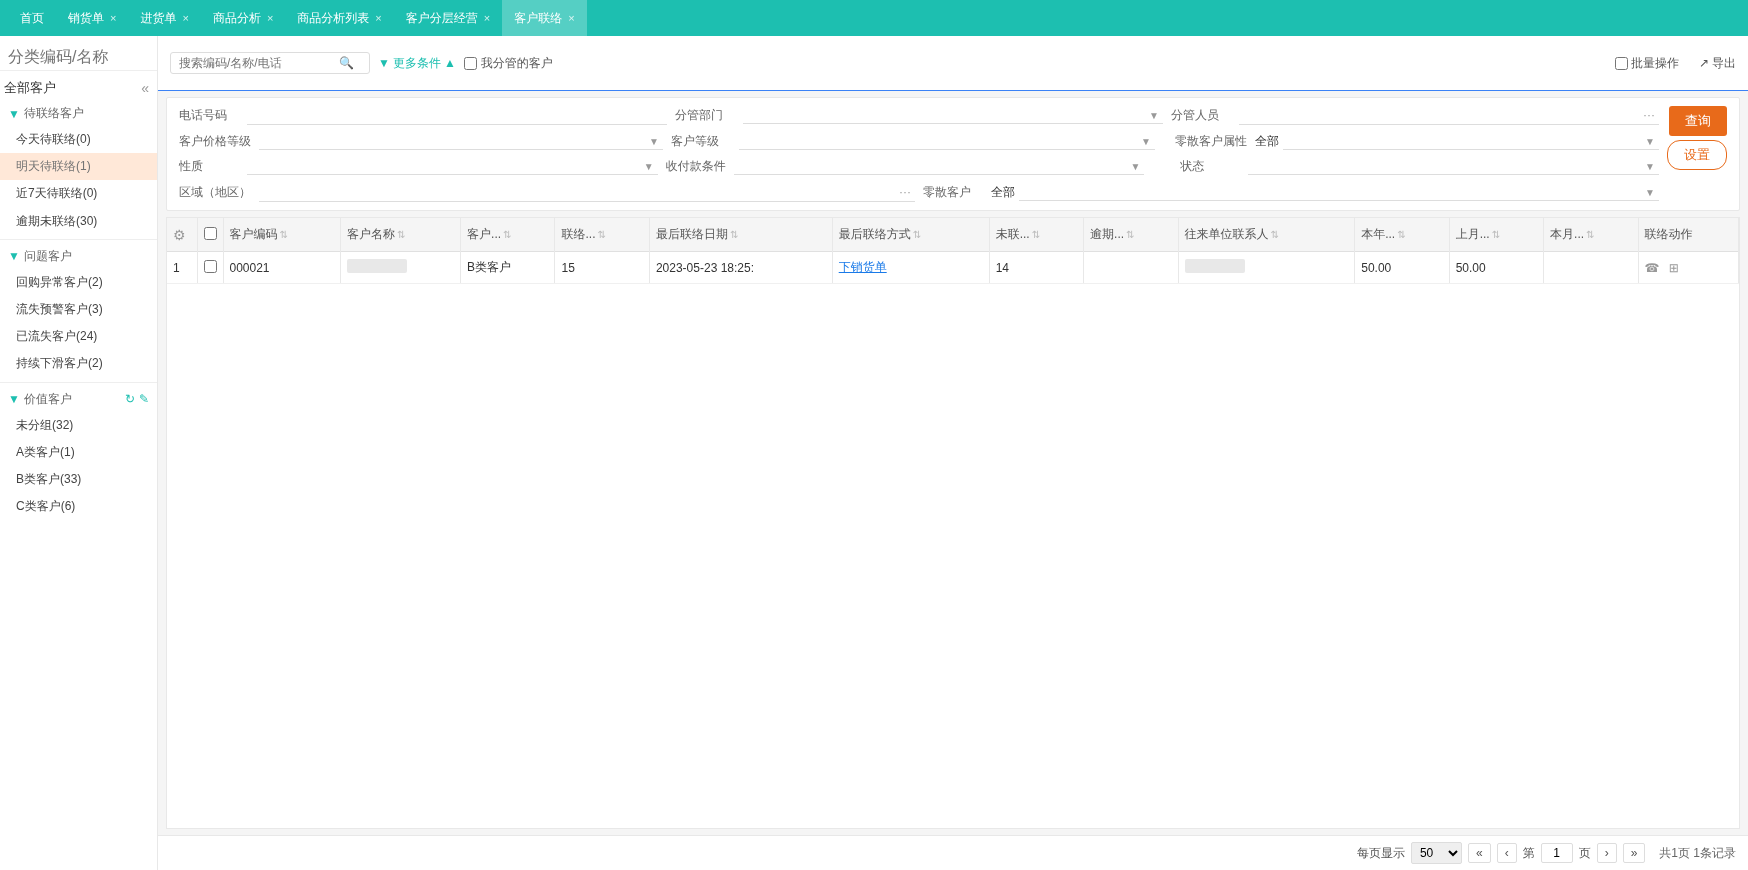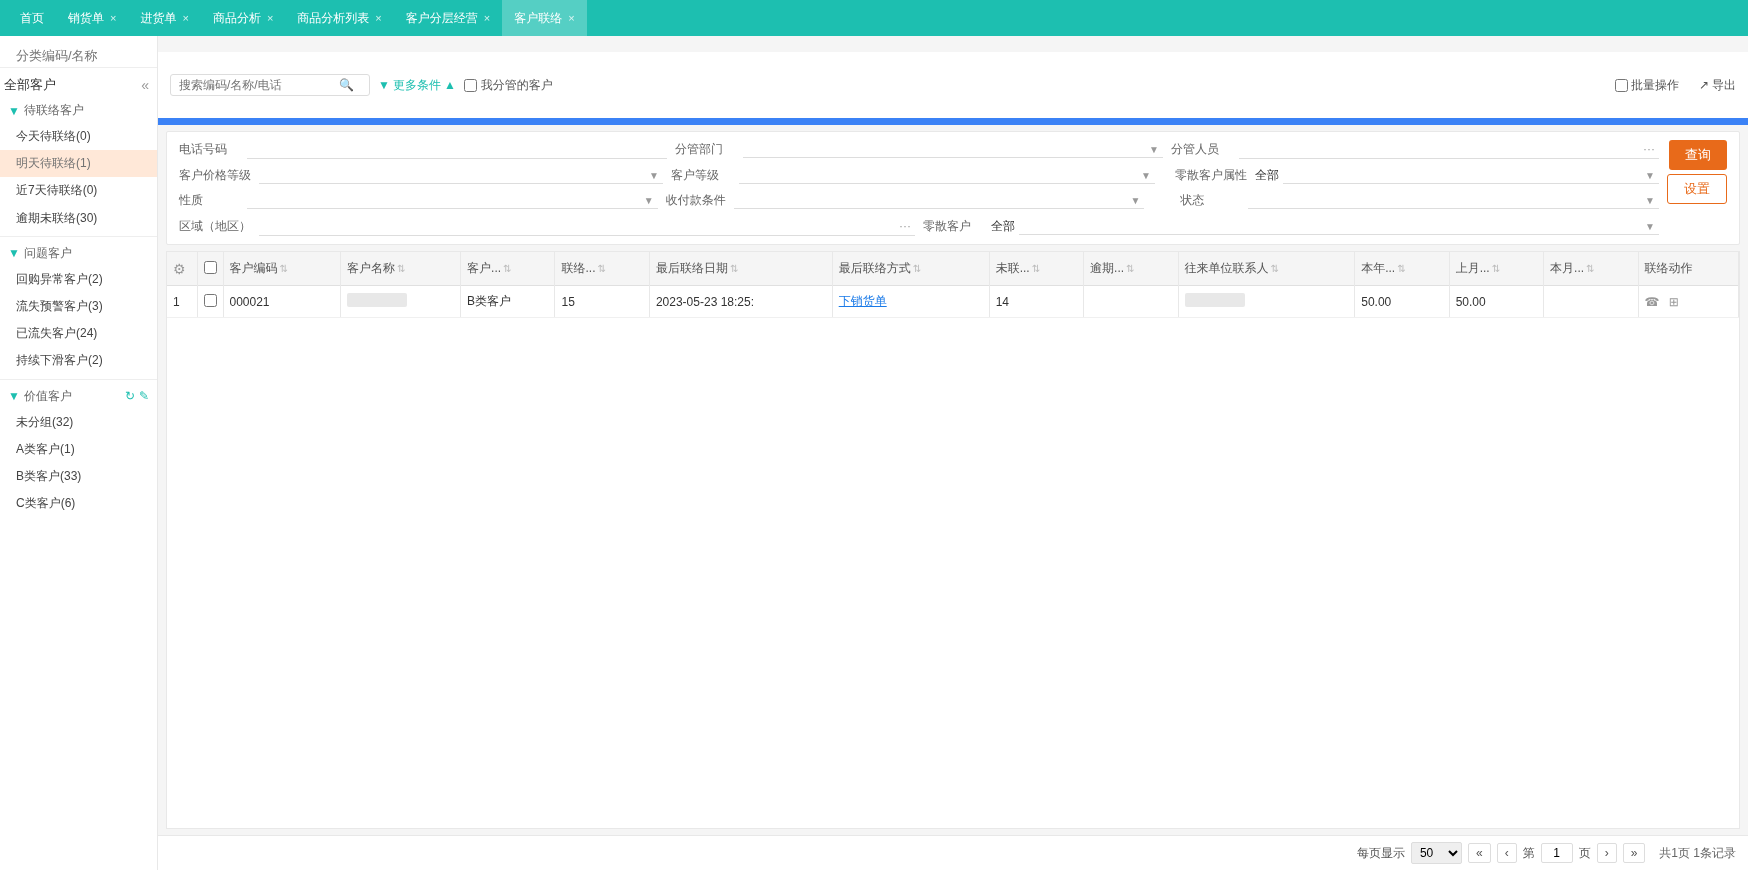--- a/index.html
+++ b/index.html
@@ -51,23 +51,22 @@
       display: flex;
       align-items: center;
       padding: 4px 8px;
       border-bottom: 1px solid #eee;
       margin-bottom: 4px;
     }
     .sidebar-search input {
       border: none;
       outline: none;
       flex: 1;
-      font-size: 13px;
+      font-size: 16px;
       color: #999;
-      margin-left: 8px;
     }
     .sidebar-section-header {
       display: flex;
       align-items: center;
       justify-content: space-between;
       padding: 4px 8px 4px 4px;
       font-weight: normal;
       font-size: 13px;
       color: #333;
     }
@@ -98,26 +97,25 @@
       flex: 1;
       display: flex;
       flex-direction: column;
       overflow: hidden;
       background: #f5f5f5;
     }
 
     
     .filter-bar {
       background: white;
-      padding: 22px 12px;
-      display: flex;
-      align-items: center;
-      border-bottom: 7px solid #3b82f6;
+      padding: 16px 12px;
+      display: flex;
+      align-items: center;
+      border-bottom: 1px solid #3b82f6;
       gap: 8px;
-      margin-top: 16px;
     }
     .filter-search-input {
       display: flex;
       align-items: center;
       border: 1px solid #ddd;
       border-radius: 3px;
       padding: 3px 8px;
       width: 200px;
     }
     .filter-search-input input {
@@ -216,21 +214,21 @@
       border-radius: 3px;
       cursor: pointer;
       font-size: 13px;
       white-space: nowrap;
     }
     .filter-btn-set {
       background: white;
       color: #e86a1a;
       border: 1px solid #e86a1a;
       padding: 5px 16px;
-      border-radius: 3px;
+      border-radius: 13px;
       cursor: pointer;
       font-size: 13px;
       white-space: nowrap;
     }
     .filter-action-col {
       display: flex;
       flex-direction: column;
       gap: 4px;
       min-width: 60px;
       align-items: flex-end;

